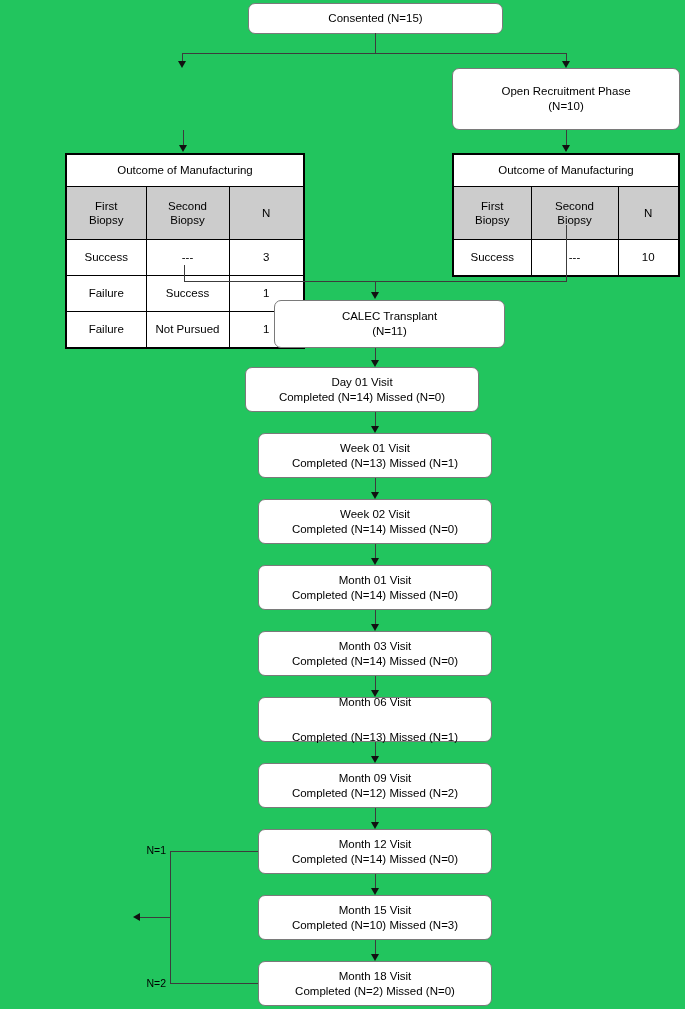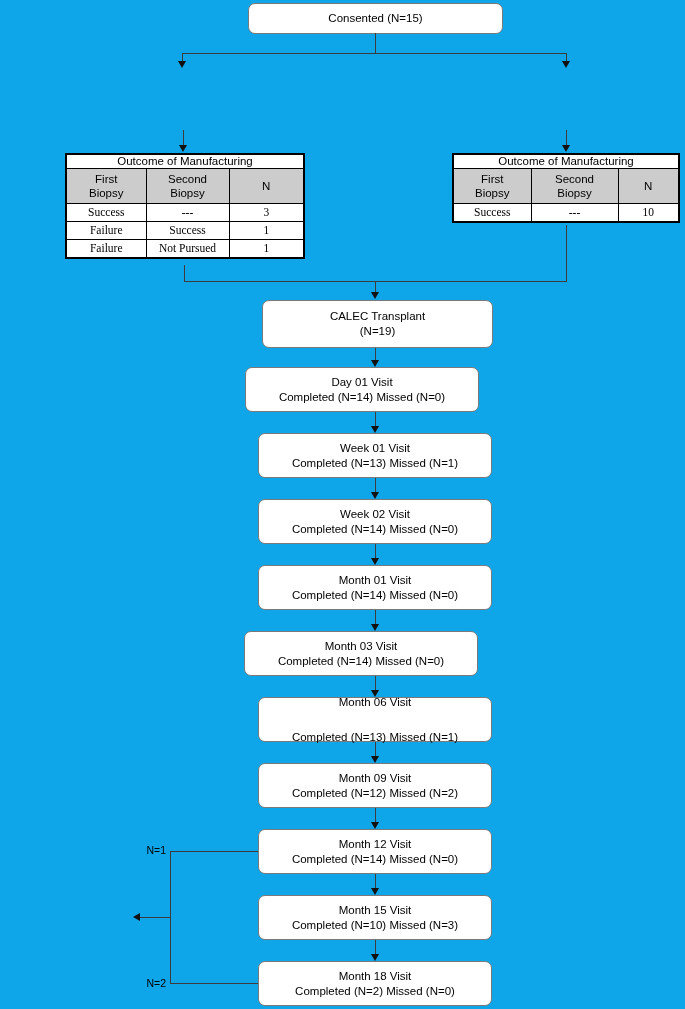--- a/index.html
+++ b/index.html
@@ -1,33 +1,33 @@
 <!DOCTYPE html>
 <html><head>
 <meta charset="utf-8">
 <style>
   html,body { margin:0; padding:0; background:#ffffff; }
   #canvas {
-    position:relative; width:685px; height:1009px; background:#0ea5e9;
+    position:relative; width:685px; height:1009px; background:#22c55e;
     font-family:"Liberation Sans", sans-serif; color:#000; overflow:hidden;
   }
   .box {
     position:absolute; box-sizing:border-box; background:#fff;
     border:1px solid #7a7a7a; border-radius:7px;
     display:flex; flex-direction:column; align-items:center; justify-content:center;
     text-align:center; font-size:11.5px; line-height:15px; color:#000;
   }
   .otbl {
     position:absolute; border-collapse:collapse; table-layout:fixed;
     background:#fff; font-size:11.5px; color:#000; border:2px solid #000;
   }
-  .otbl th, .otbl td { border:1px solid #000; text-align:center; vertical-align:middle; padding:0; }
+  .otbl th, .otbl td { border:1px solid #000; text-align:center; vertical-align:middle; padding:9px; }
   .otbl .title th { background:#fff; font-weight:normal; height:13px; line-height:13px; }
   .otbl .hdr td { background:#cccccc; height:34px; line-height:14px; white-space:pre-line; }
-  .otbl .datarow td { height:17px; line-height:17px; background:#fff;font-family:Liberation Serif, serif; }
+  .otbl .datarow td { height:17px; line-height:17px; background:#fff; }
   .hl { position:absolute; height:1px; background:#3c3c3c; }
   .vl { position:absolute; width:1px; background:#3c3c3c; }
   .ad { position:absolute; width:0; height:0;
         border-left:4px solid transparent; border-right:4px solid transparent;
         border-top:7px solid #111; }
   .al { position:absolute; width:0; height:0;
         border-top:4px solid transparent; border-bottom:4px solid transparent;
         border-right:7px solid #111; }
   .nlabel { position:absolute; font-size:10.5px; line-height:12px; width:48px; text-align:right; color:#000; }
 </style>
@@ -41,20 +41,24 @@
   </div>
 
   <div class="vl" style="left:375px;top:33px;height:20px;"></div>
   <div class="hl" style="left:182px;top:53px;width:385px;"></div>
   <div class="vl" style="left:182px;top:53px;height:9px;"></div>
   <div class="ad" style="left:178px;top:61px;"></div>
   <div class="vl" style="left:566px;top:53px;height:9px;"></div>
   <div class="ad" style="left:562px;top:61px;"></div>
 
 
+  <div class="box" style="left:452px;top:68px;width:228px;height:62px;">
+    <div>Open Recruitment Phase</div>
+    <div>(N=10)</div>
+  </div>
 
   <div class="vl" style="left:183px;top:130px;height:16px;"></div>
   <div class="ad" style="left:179px;top:145px;"></div>
   <div class="vl" style="left:566px;top:130px;height:16px;"></div>
   <div class="ad" style="left:562px;top:145px;"></div>
 
   <table class="otbl" style="left:65px;top:153px;width:238px;">
     <colgroup>
         <col style="width:80px">
         <col style="width:83px">
@@ -113,23 +117,23 @@
     </tr>
   </tbody>
     </table>
 
   <div class="vl" style="left:184px;top:265px;height:17px;"></div>
   <div class="vl" style="left:566px;top:225px;height:57px;"></div>
   <div class="hl" style="left:184px;top:281px;width:383px;"></div>
   <div class="vl" style="left:375px;top:281px;height:12px;"></div>
   <div class="ad" style="left:371px;top:292px;"></div>
 
-  <div class="box" style="left:262px;top:300px;width:231px;height:48px;">
+  <div class="box" style="left:274px;top:300px;width:231px;height:48px;">
     <div>CALEC Transplant</div>
-    <div>(N=19)</div>
+    <div>(N=11)</div>
   </div>
   <div class="vl" style="left:375px;top:348px;height:13px;"></div>
   <div class="ad" style="left:371px;top:360px;"></div>
 
   <div class="box" style="left:245px;top:367px;width:234px;height:45px;">
     <div>Day 01 Visit</div>
     <div>Completed (N=14) Missed (N=0)</div>
   </div>
   <div class="vl" style="left:375px;top:412px;height:15px;"></div>
   <div class="ad" style="left:371px;top:426px;"></div>
@@ -148,21 +152,21 @@
   <div class="vl" style="left:375px;top:544px;height:15px;"></div>
   <div class="ad" style="left:371px;top:558px;"></div>
 
   <div class="box" style="left:258px;top:565px;width:234px;height:45px;">
     <div>Month 01 Visit</div>
     <div>Completed (N=14) Missed (N=0)</div>
   </div>
   <div class="vl" style="left:375px;top:610px;height:15px;"></div>
   <div class="ad" style="left:371px;top:624px;"></div>
 
-  <div class="box" style="left:244px;top:631px;width:234px;height:45px;">
+  <div class="box" style="left:258px;top:631px;width:234px;height:45px;">
     <div>Month 03 Visit</div>
     <div>Completed (N=14) Missed (N=0)</div>
   </div>
   <div class="vl" style="left:375px;top:676px;height:15px;"></div>
   <div class="ad" style="left:371px;top:690px;"></div>
 
   <div class="box" style="left:258px;top:697px;width:234px;height:45px;gap:20px;">
     <div>Month 06 Visit</div>
     <div>Completed (N=13) Missed (N=1)</div>
   </div>

